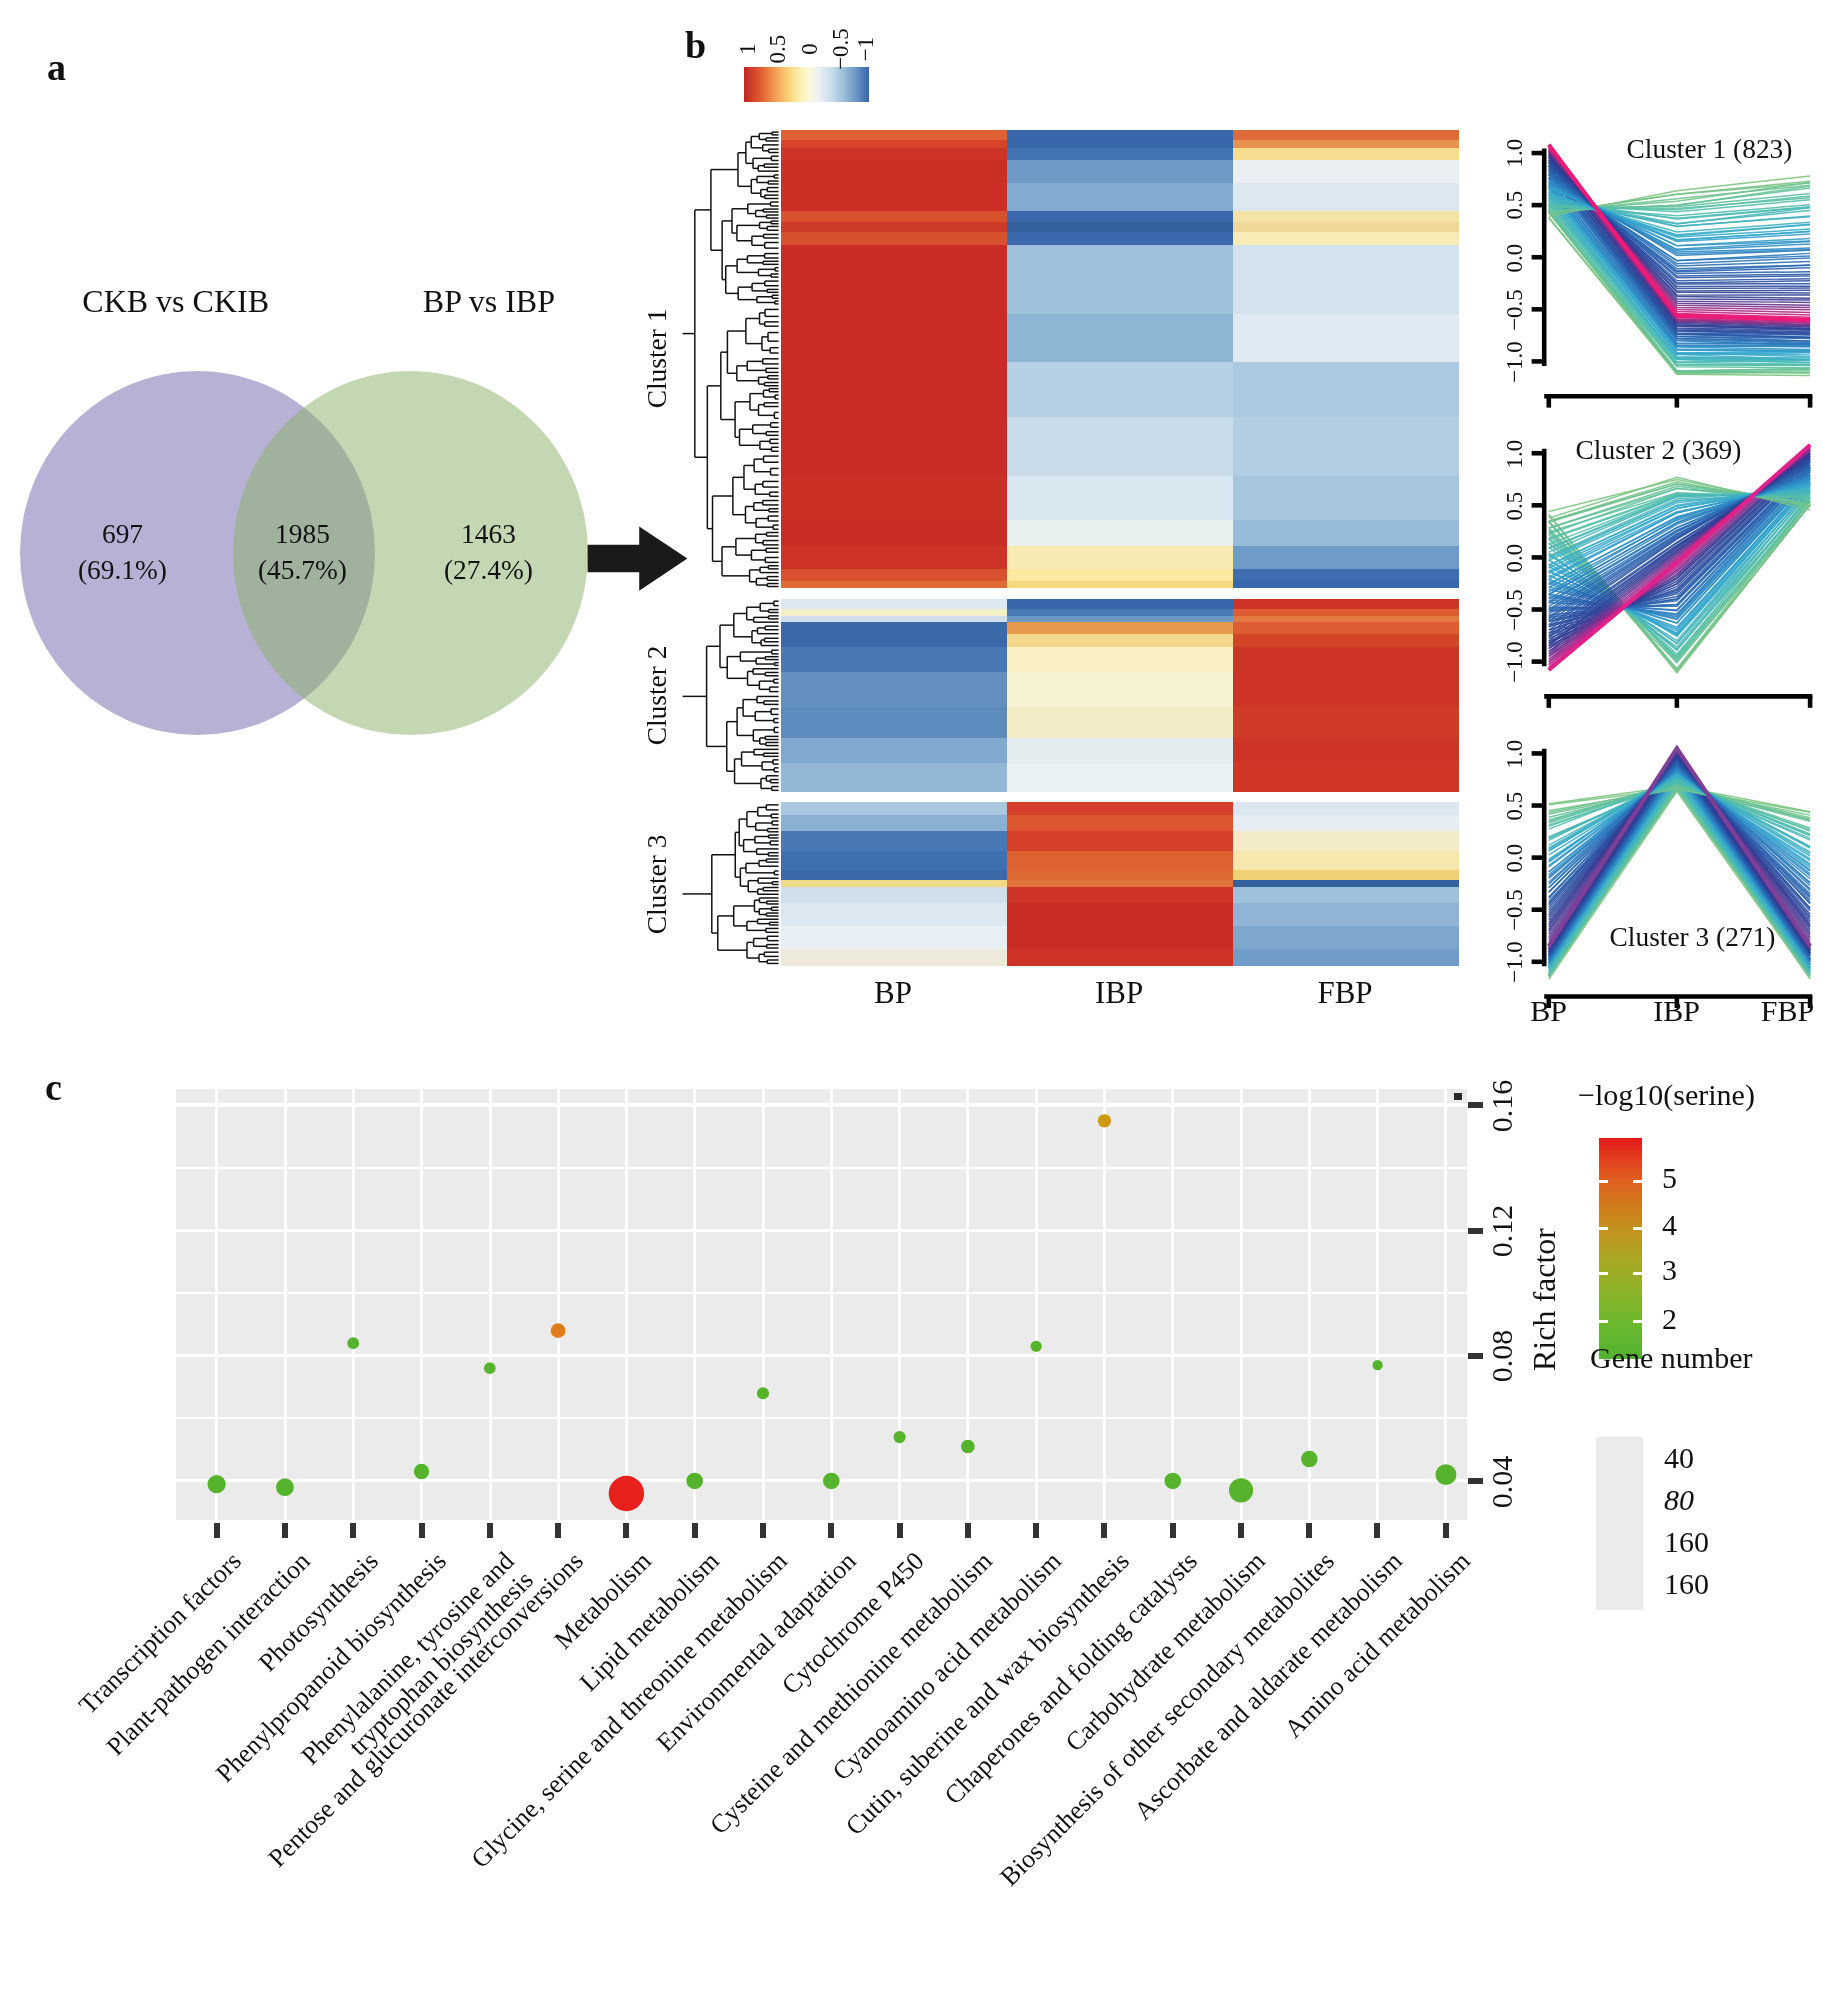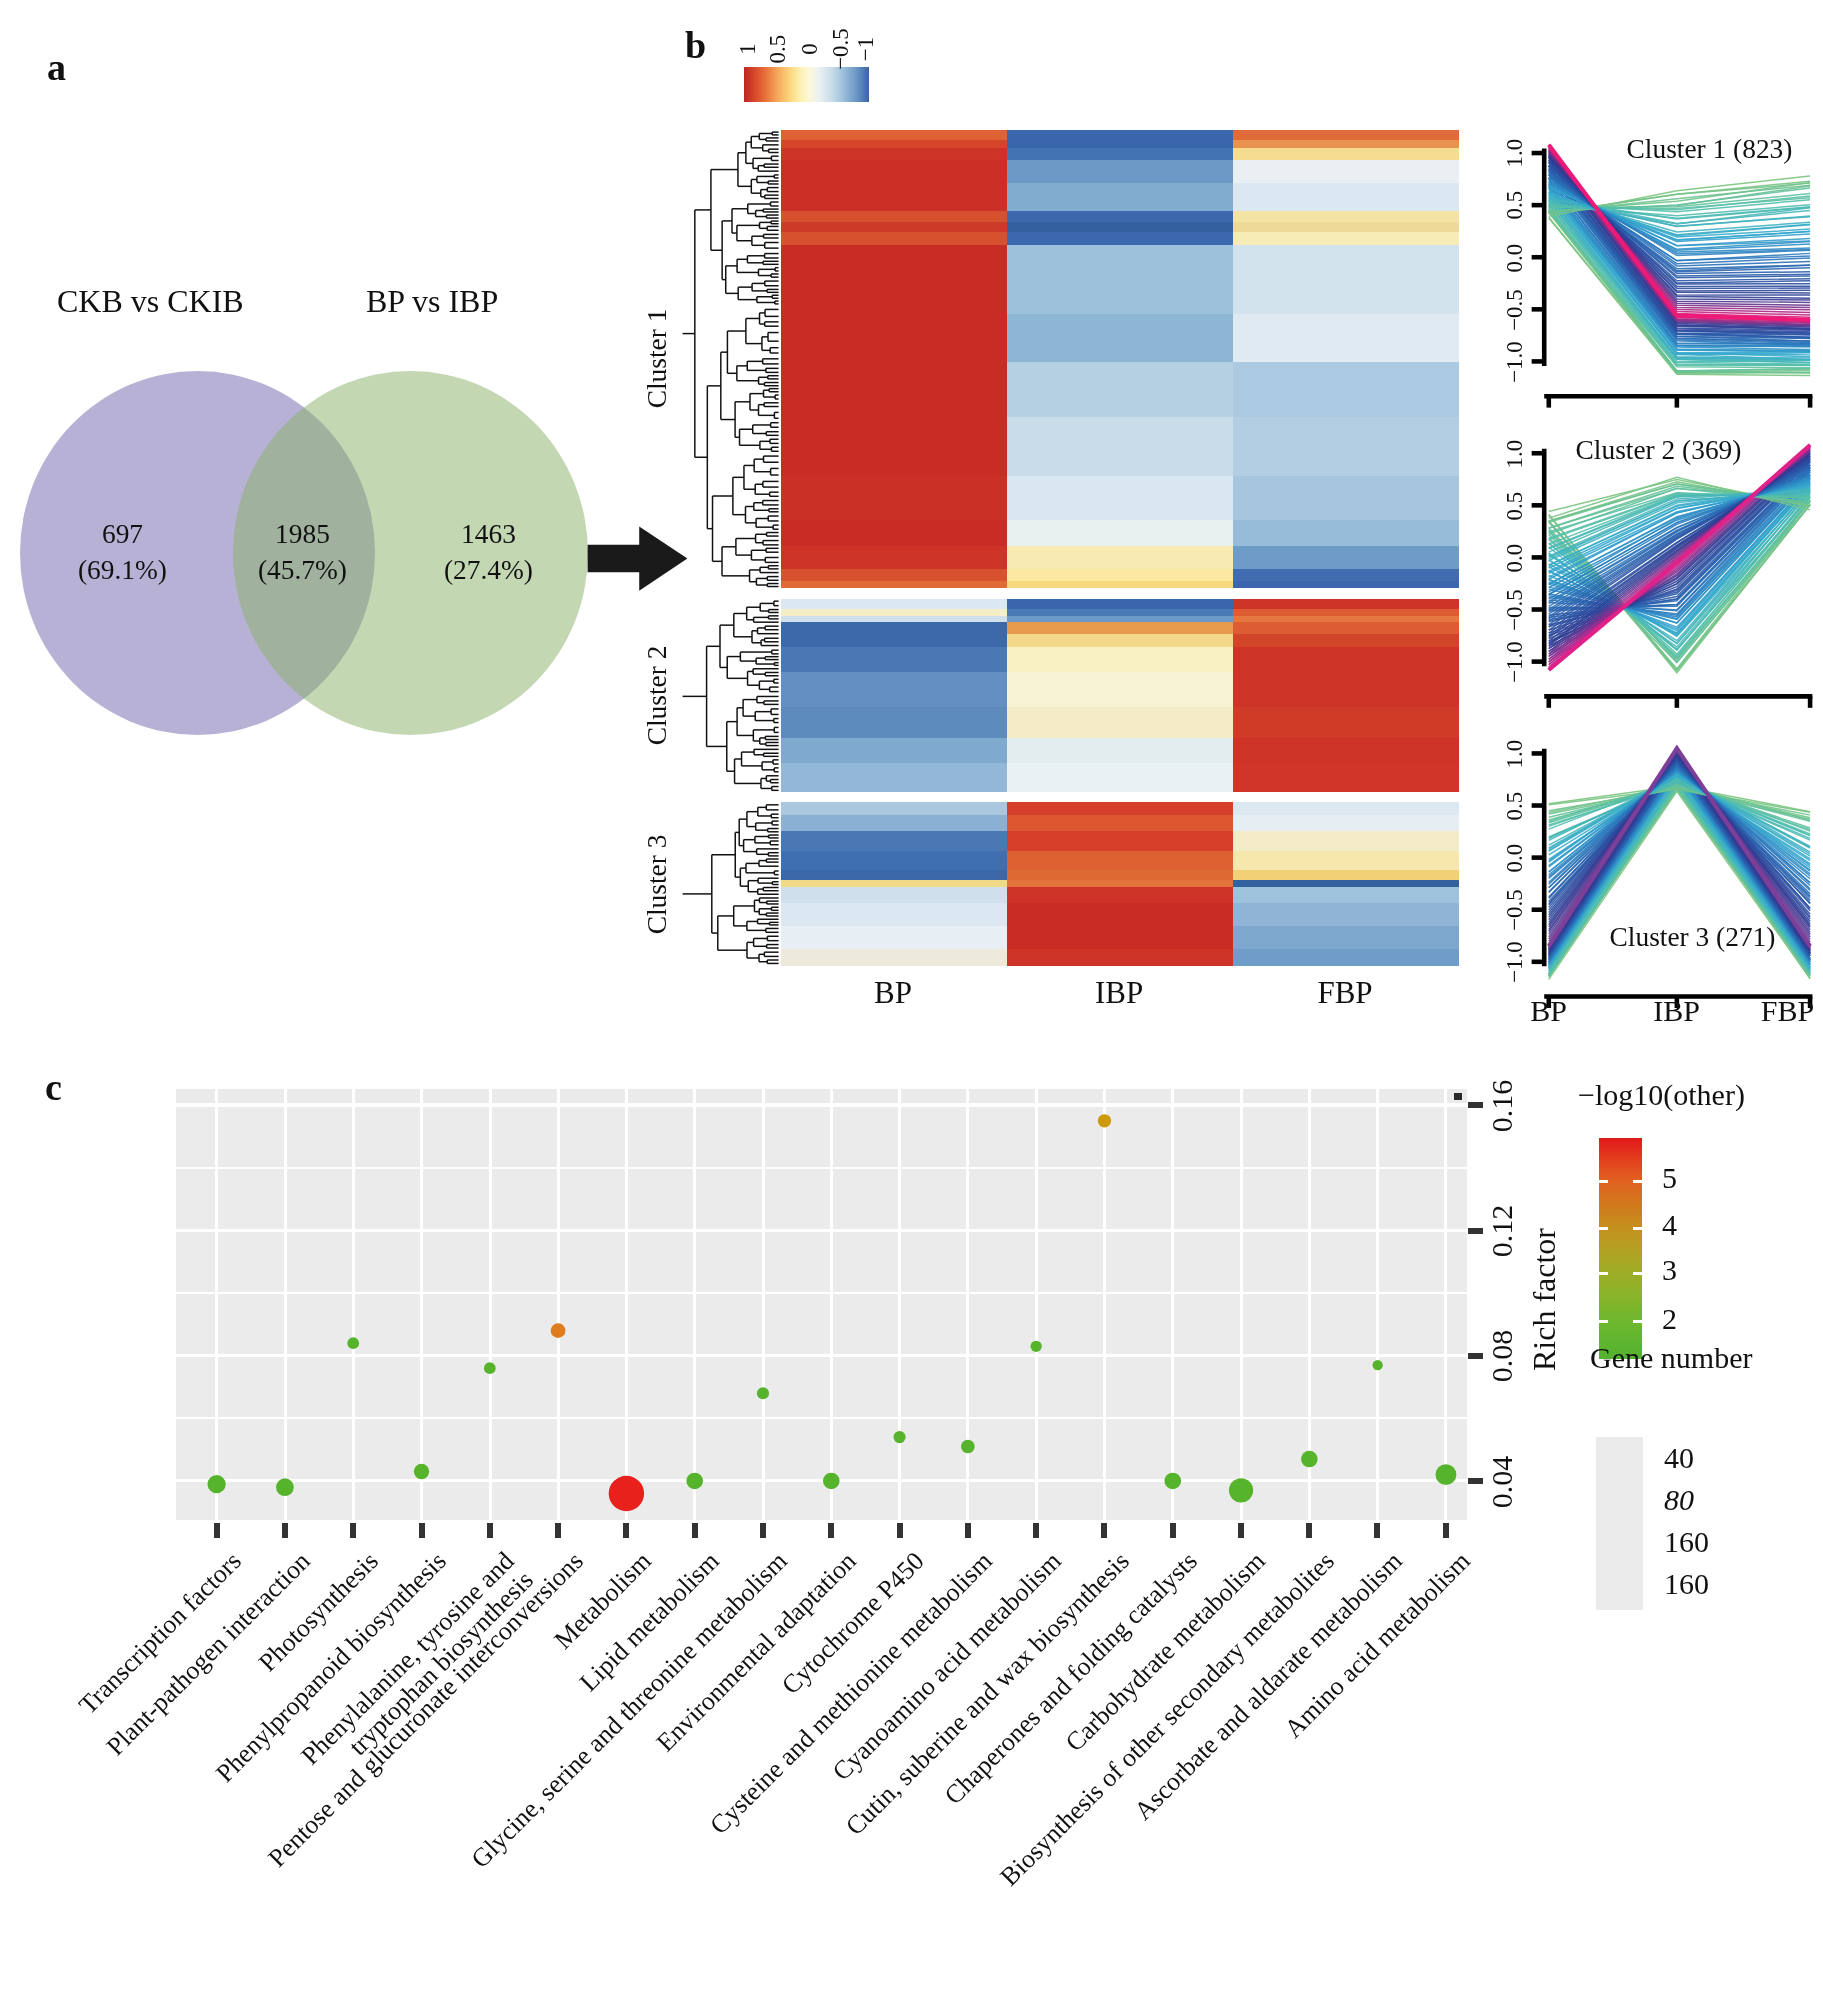--- a/index.html
+++ b/index.html
@@ -2,21 +2,21 @@
 <html style="font-size:9.1px"><head>
 <meta charset="utf-8">
 <style>
   html,body{margin:0;padding:0;background:#ffffff;}
   #canvas{position:relative;width:1823px;height:2015px;background:#ffffff;
           font-family:"Liberation Serif", serif;color:#111;overflow:hidden;}
   .abs{position:absolute;}
   .panel-letter{font-size:38px;font-weight:700;}
   
   .venn-circle{position:absolute;border-radius:50%;}
-  .venn-title{position:absolute;font-size:32px;text-align:left;white-space:nowrap;}
+  .venn-title{position:absolute;font-size:32px;text-align:right;white-space:nowrap;}
   .venn-num{position:absolute;font-size:27.4px;text-align:center;line-height:1.3;}
   
   #hm-colorbar{position:absolute;left:744px;top:67px;width:125px;height:35px;
     background:linear-gradient(90deg,#bc2722 0%,#d6452a 8%,#e8703a 17%,#f5a95c 27%,
       #fdd87e 37%,#fdf0b2 45%,#fdf8d8 52%,#eaf1f2 60%,#c9dde9 70%,#9ec1db 79%,
       #6e9bc7 89%,#3a63a8 100%);}
   .cbar-lab{position:absolute;font-size:23px;transform:rotate(-90deg);transform-origin:center;white-space:nowrap;}
   .cluster-side-label{position:absolute;font-size:27.4px;transform:rotate(-90deg);transform-origin:center;white-space:nowrap;}
   .col-label{position:absolute;font-size:31px;text-align:center;width:114px;}
   .hm-row{position:absolute;left:0;display:flex;width:678px;}
@@ -1456,21 +1456,21 @@
       <div class="xcat" style="left: 623px; top: 1547px;">Cutin, suberine and wax biosynthesis</div>
       <div class="xcat" style="left: 691px; top: 1547px;">Chaperones and folding catalysts</div>
       <div class="xcat" style="left: 759px; top: 1547px;">Carbohydrate metabolism</div>
       <div class="xcat" style="left: 828px; top: 1547px;">Biosynthesis of other secondary metabolites</div>
       <div class="xcat" style="left: 896px; top: 1547px;">Ascorbate and aldarate metabolism</div>
       <div class="xcat" style="left: 964px; top: 1547px;">Amino acid metabolism</div>
     </div>
 
   <div class="rich-factor" style="left:1464px;top:1281px;width:160px;text-align:center;">Rich factor</div>
 
-  <div class="legend-title" style="left:1578px;top:1078px;">−log10(other)</div>
+  <div class="legend-title" style="left:1578px;top:1078px;">−log10(serine)</div>
   <div id="pv-bar"></div>
   <div id="pv-ticks">
       <div class="pv-tick" style="left: 1662px; top: 1161px;">5</div>
       <div class="pv-notch" style="left: 1599px; top: 1180px;"></div>
       <div class="pv-notch" style="left: 1633px; top: 1180px;"></div>
       <div class="pv-tick" style="left: 1662px; top: 1208px;">4</div>
       <div class="pv-notch" style="left: 1599px; top: 1227px;"></div>
       <div class="pv-notch" style="left: 1633px; top: 1227px;"></div>
       <div class="pv-tick" style="left: 1662px; top: 1253px;">3</div>
       <div class="pv-notch" style="left: 1599px; top: 1272px;"></div>

